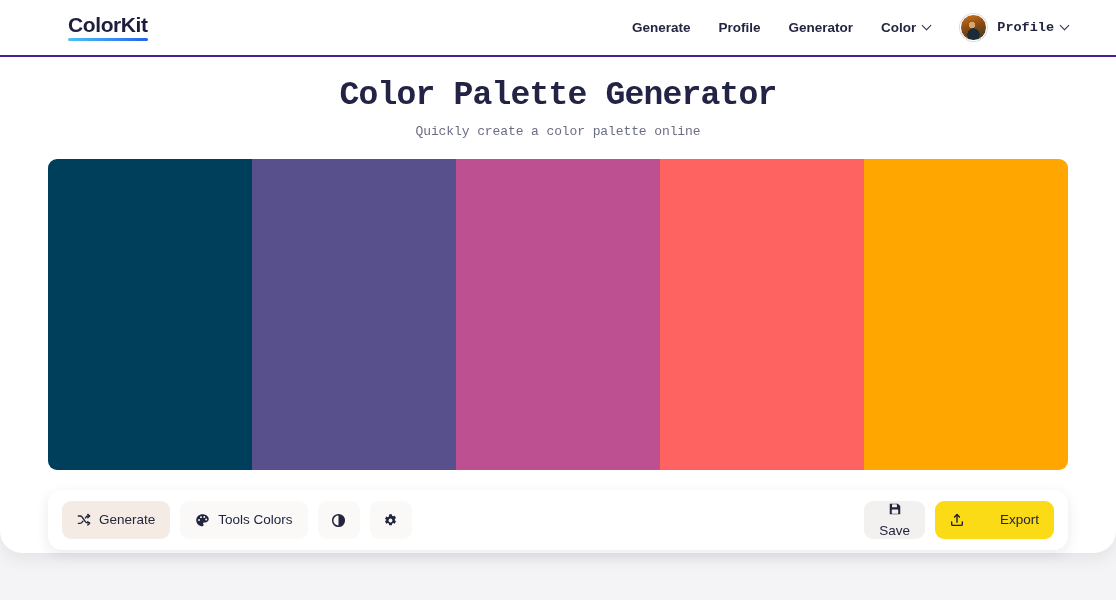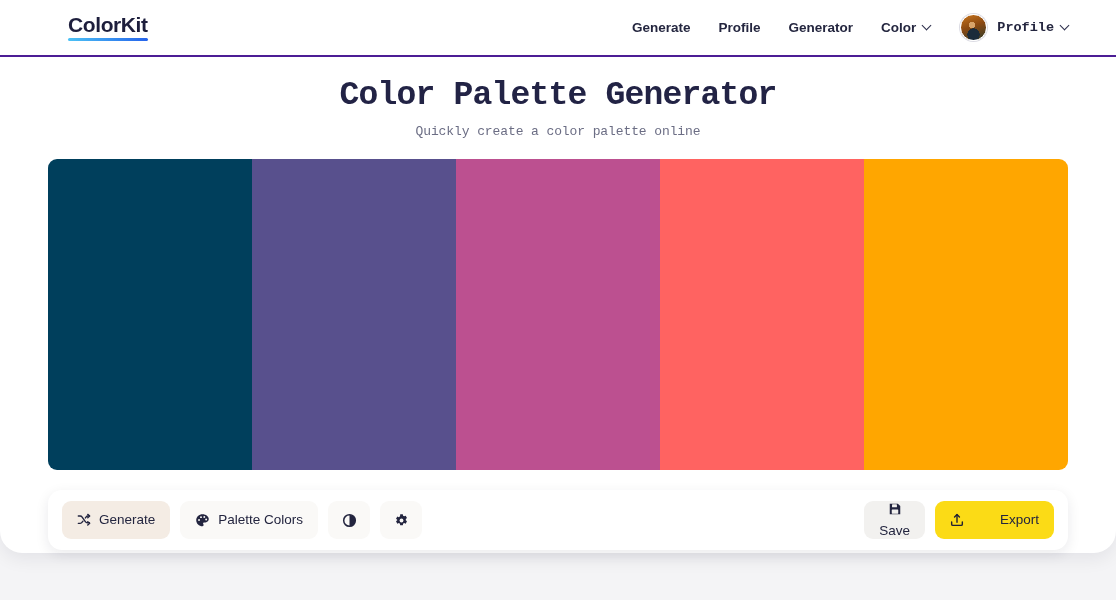--- a/index.html
+++ b/index.html
@@ -280,21 +280,21 @@
       <button class="btn btn-adjust" data-name="adjust-colors-button">
         <span class="ico" data-name="palette-icon">
           <svg width="15" height="15" viewBox="0 0 16 16" fill="#23253f">
             <path d="M8 1.2C4.3 1.2 1.3 4 1.3 7.6c0 3.6 3 6.4 6.7 6.4.7 0 1.2-.5 1.2-1.2 0-.3-.1-.6-.3-.8-.2-.2-.3-.5-.3-.8 0-.7.6-1.2 1.2-1.2h1.4c2 0 3.5-1.6 3.5-3.5C14.7 3.6 11.7 1.2 8 1.2z"></path>
             <circle cx="4.3" cy="7.5" r="1.05" fill="#f9f8f6"></circle>
             <circle cx="6.4" cy="4.4" r="1.05" fill="#f9f8f6"></circle>
             <circle cx="9.9" cy="4.2" r="1.05" fill="#f9f8f6"></circle>
             <circle cx="11.9" cy="6.9" r="1.05" fill="#f9f8f6"></circle>
           </svg>
         </span>
-        <span data-name="adjust-colors-button-label">Palette Colors</span>
+        <span data-name="adjust-colors-button-label">Tools Colors</span>
       </button>
 
       <button class="btn btn-icononly" data-name="contrast-button">
         <span class="ico" data-name="contrast-icon">
           <svg width="15" height="15" viewBox="0 0 16 16">
             <circle cx="8" cy="8" r="6.2" fill="none" stroke="#23253f" stroke-width="1.6"></circle>
             <path d="M8 1.8a6.2 6.2 0 0 1 0 12.4z" fill="#23253f"></path>
           </svg>
         </span>
       </button>

